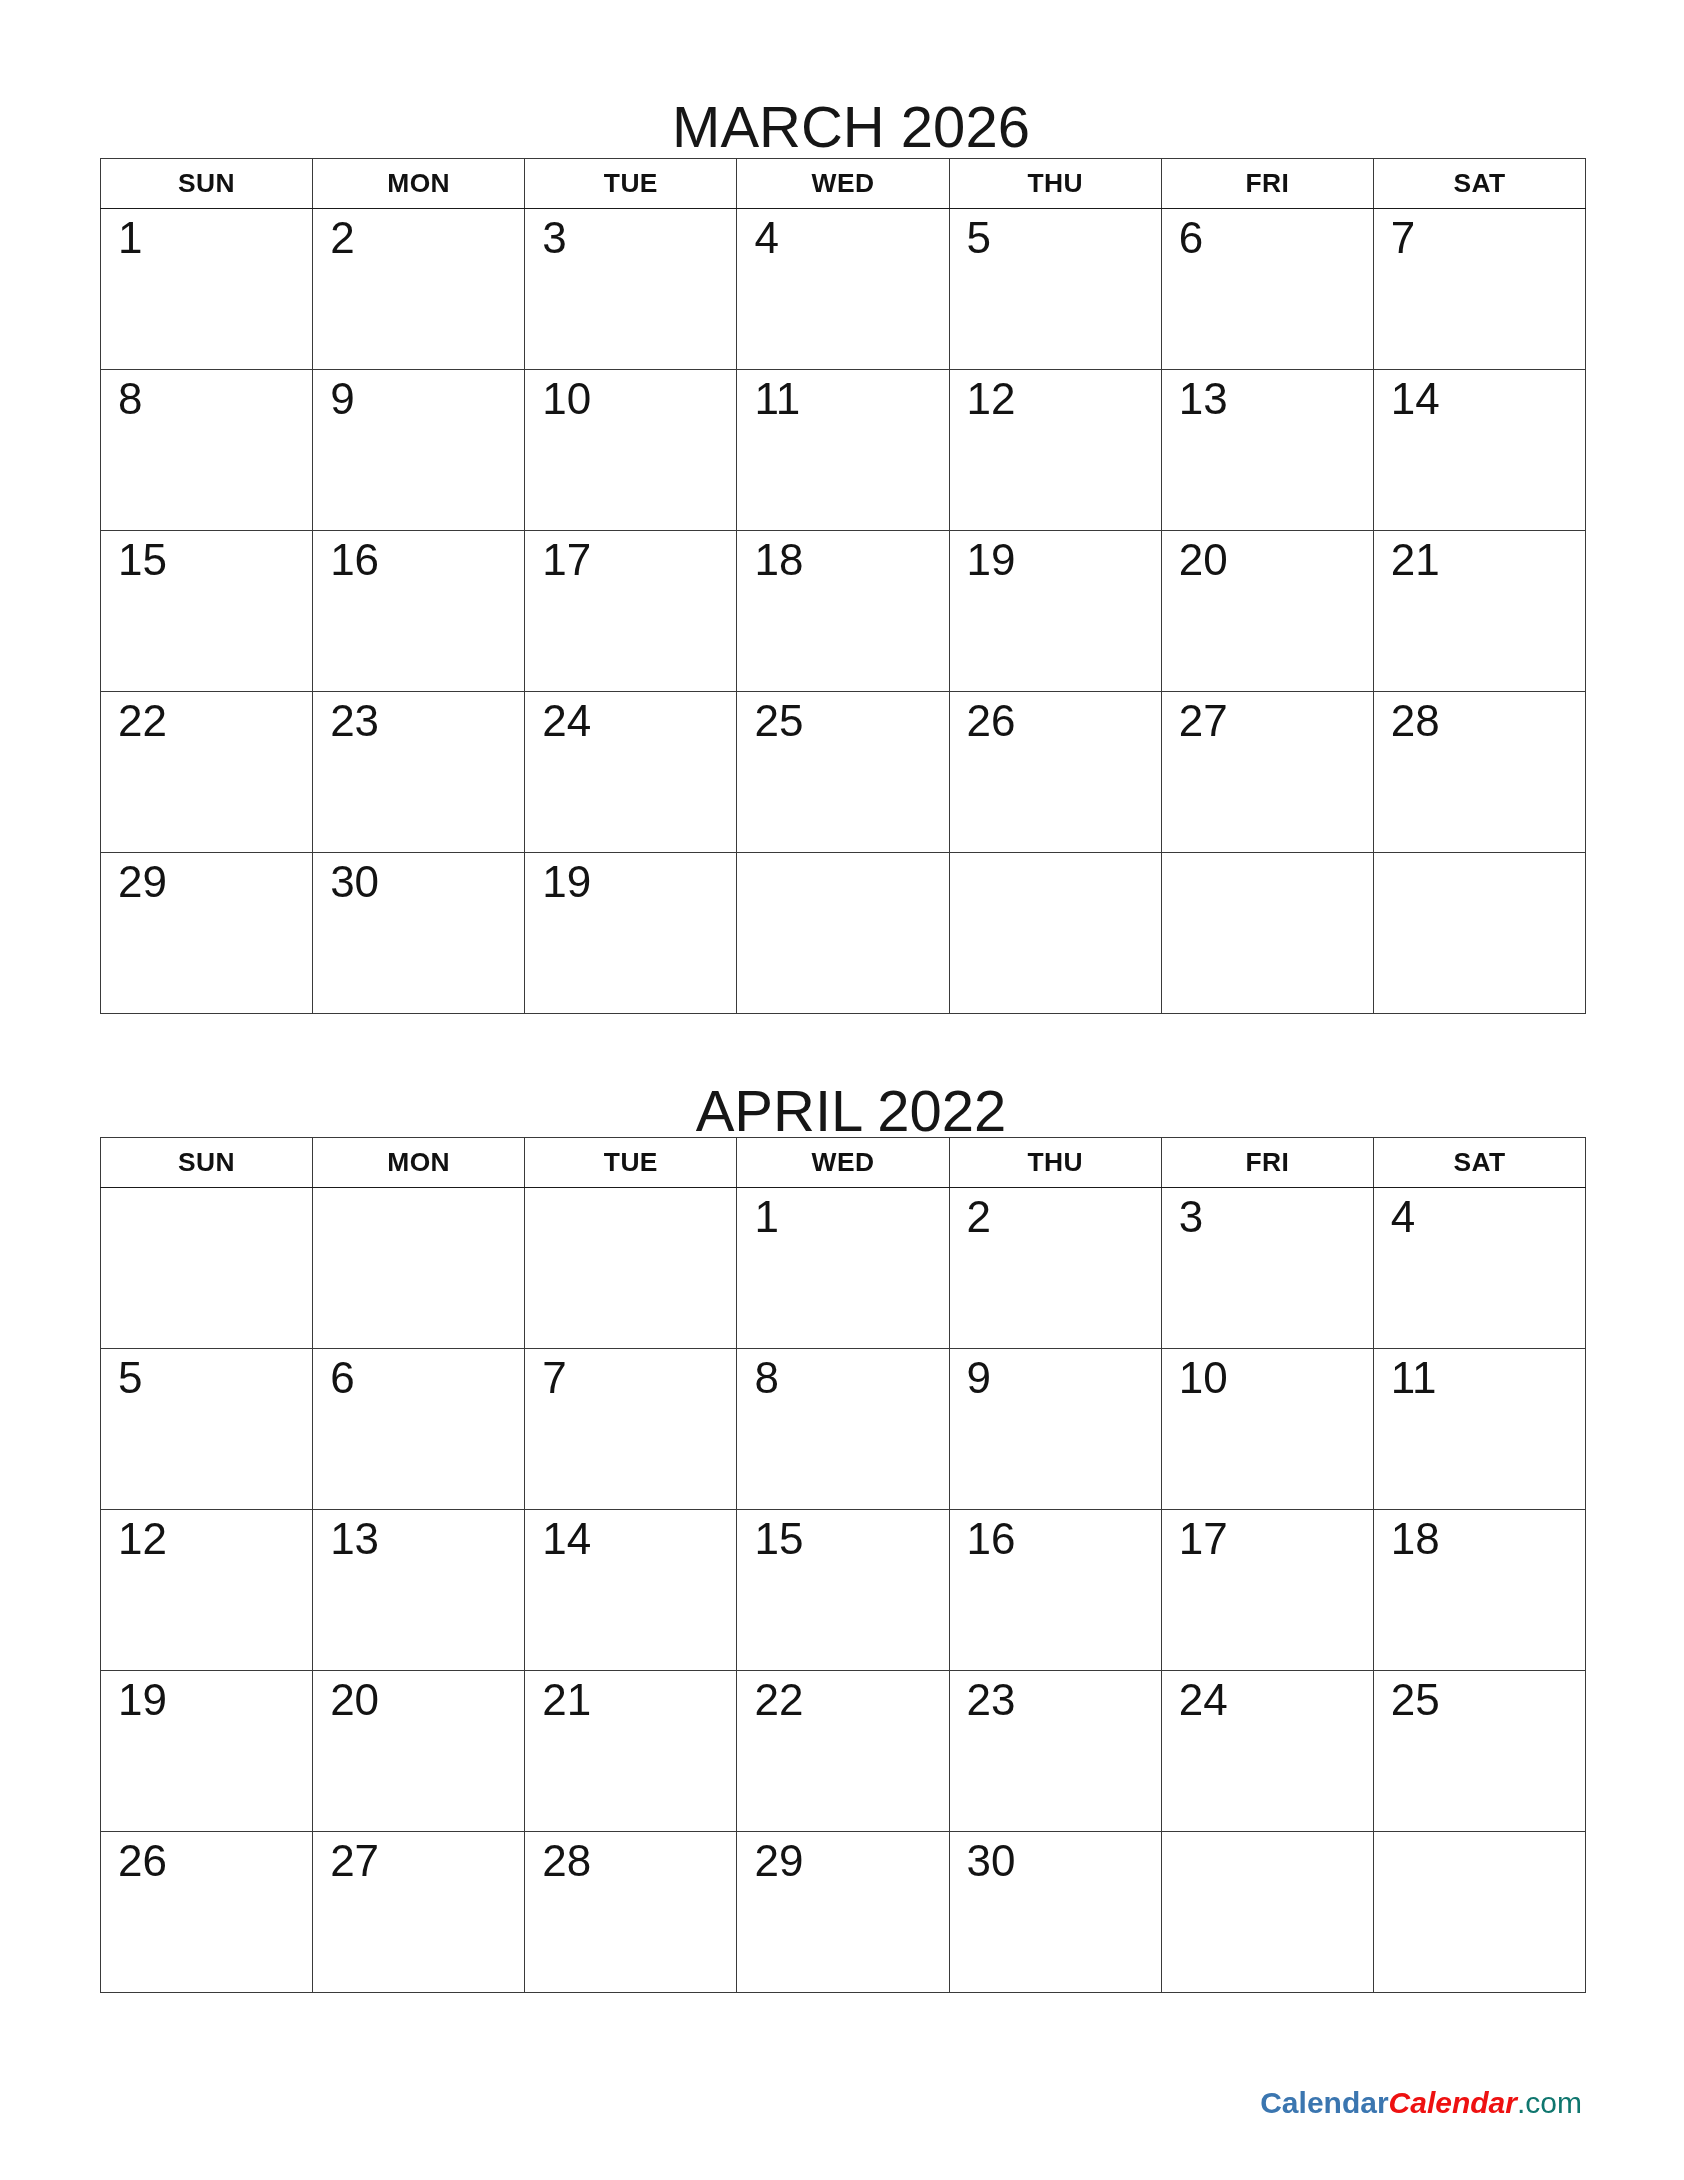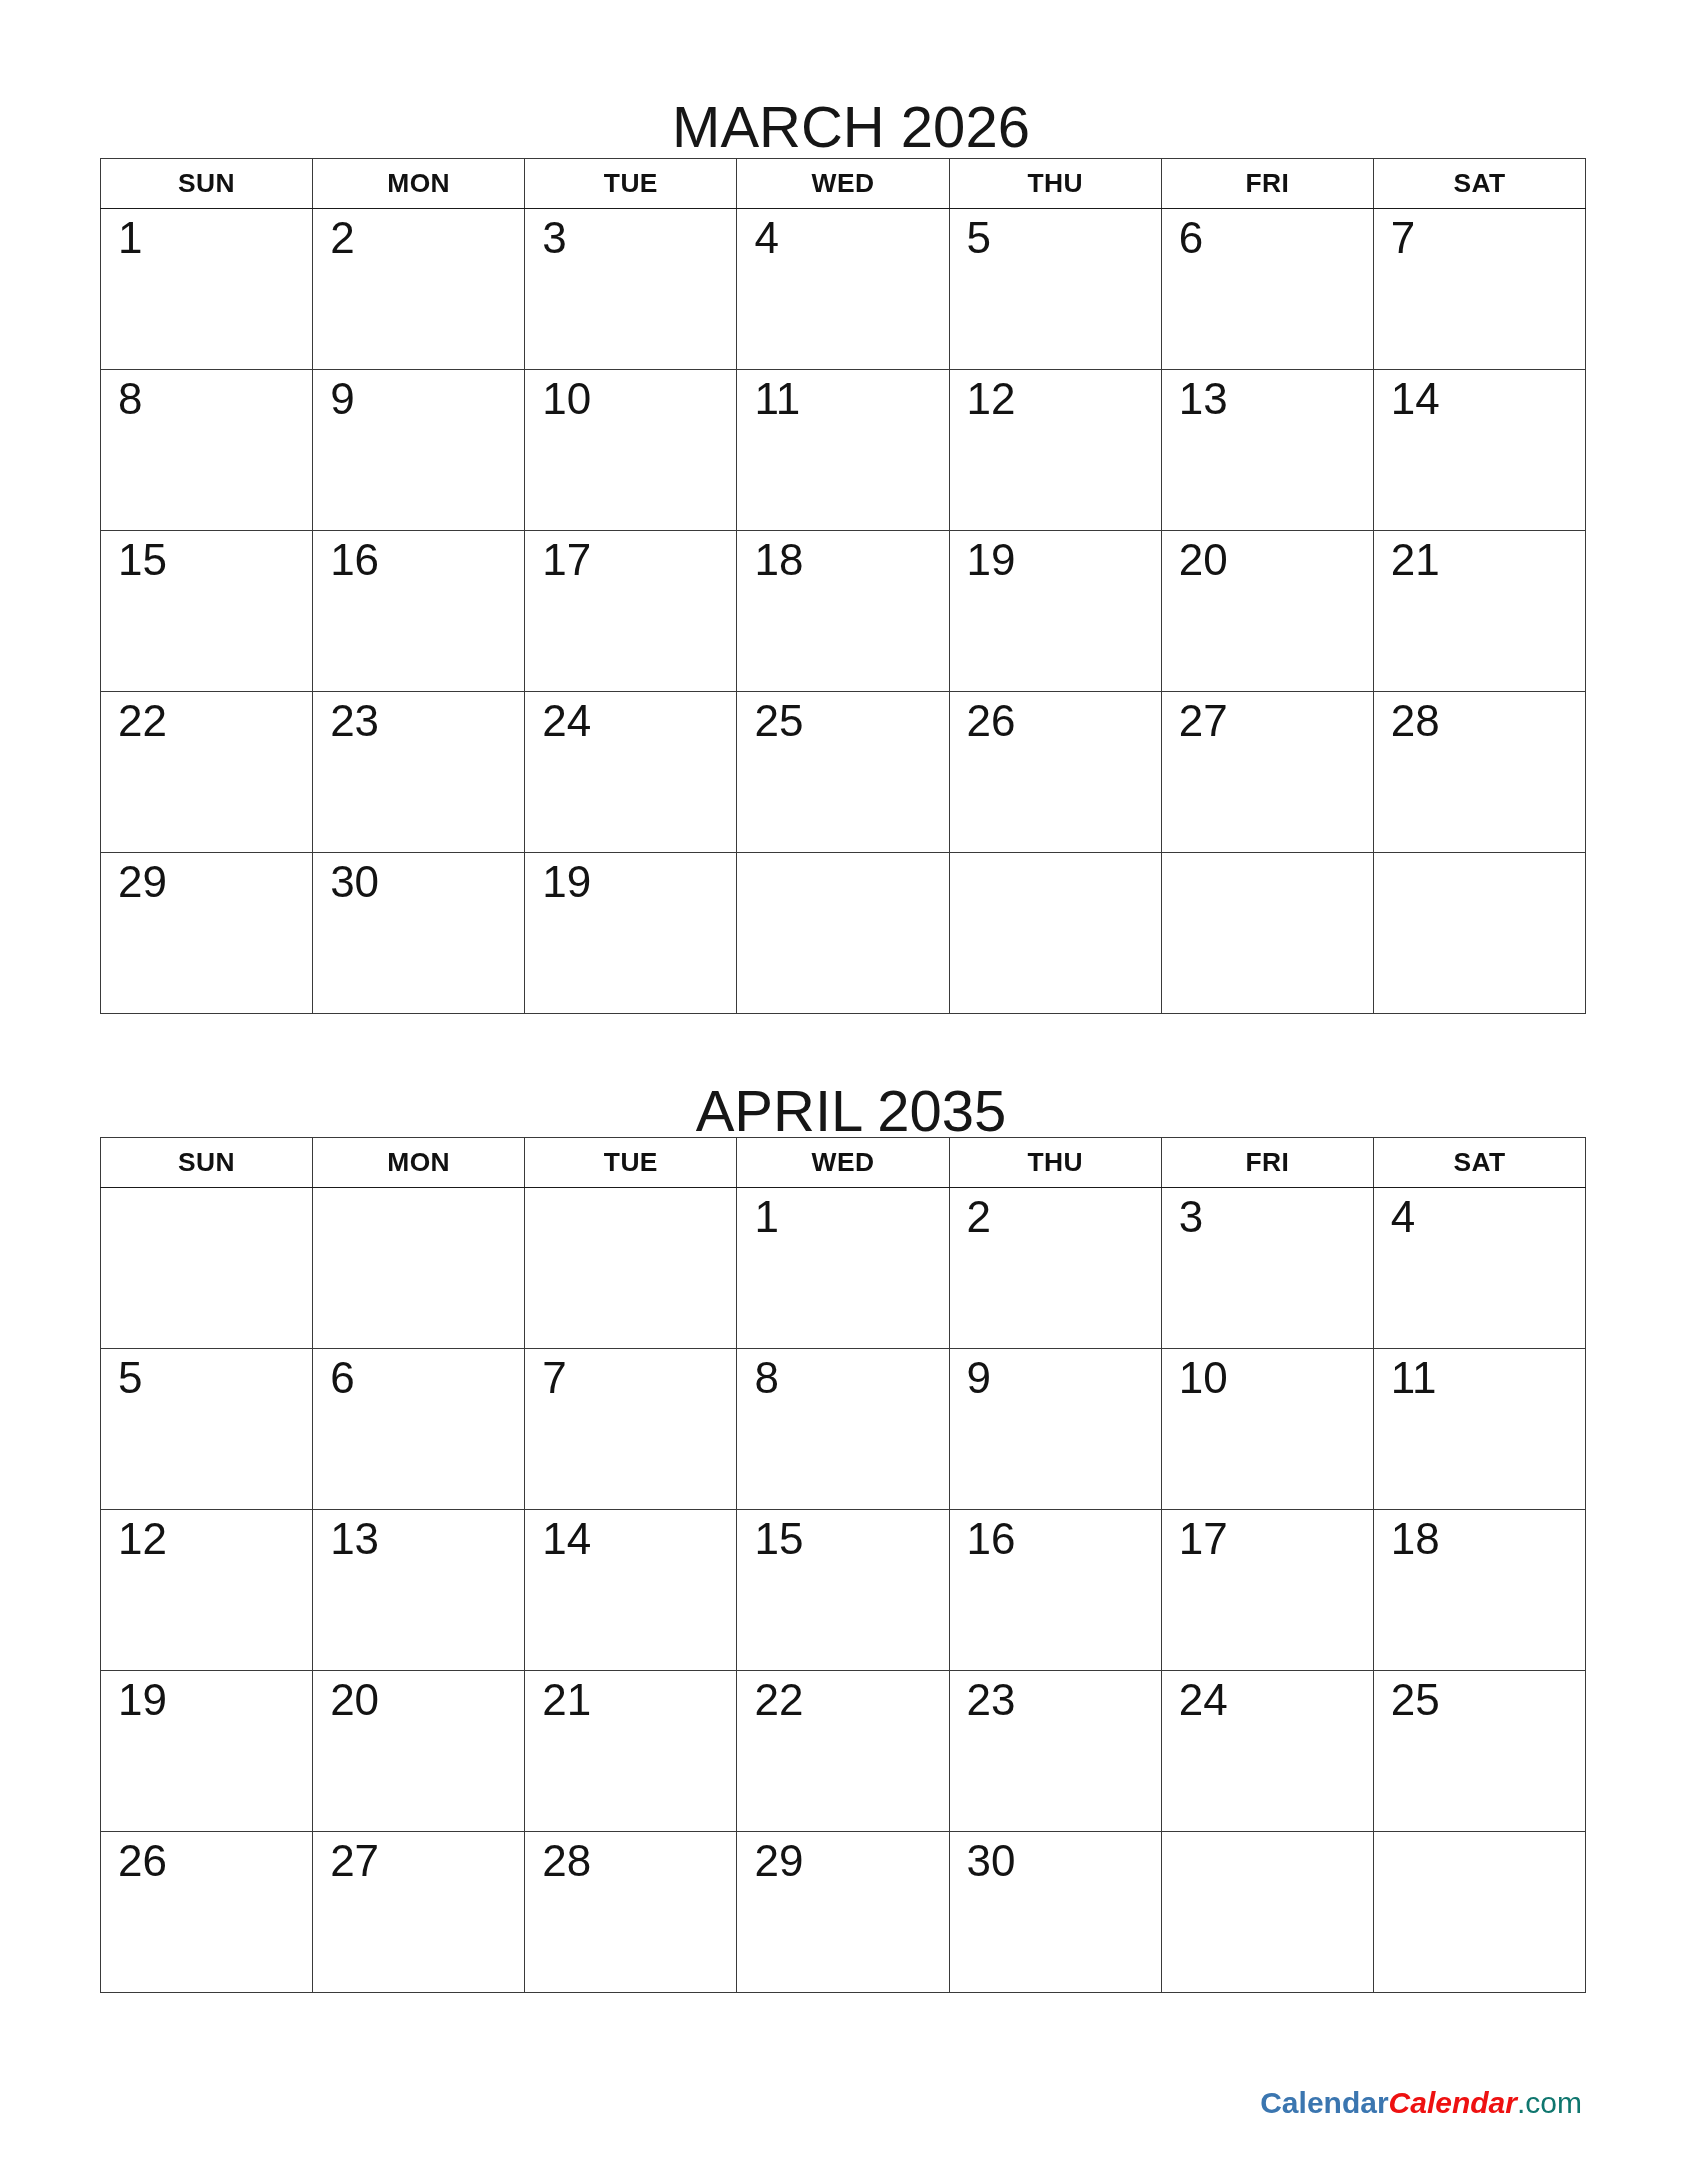--- a/index.html
+++ b/index.html
@@ -135,21 +135,21 @@
         <td class="c">30</td>
         <td class="c">19</td>
         <td class="c"></td>
         <td class="c"></td>
         <td class="c"></td>
         <td class="c"></td>
       </tr>
     </tbody>
   </table>
 
-  <h2 class="month-title" id="title-april">APRIL 2035</h2>
+  <h2 class="month-title" id="title-april">APRIL 2022</h2>
 
   <table class="cal" id="cal-april">
     <thead>
       <tr>
         <th class="h">SUN</th>
         <th class="h">MON</th>
         <th class="h">TUE</th>
         <th class="h">WED</th>
         <th class="h">THU</th>
         <th class="h">FRI</th>

